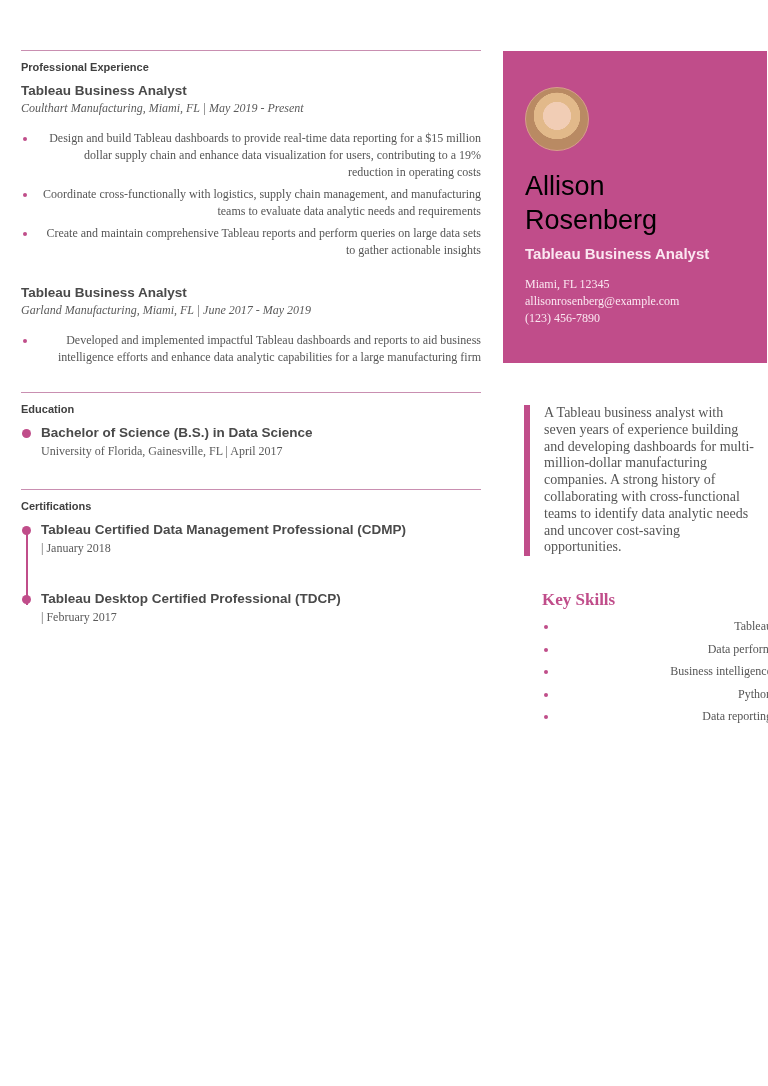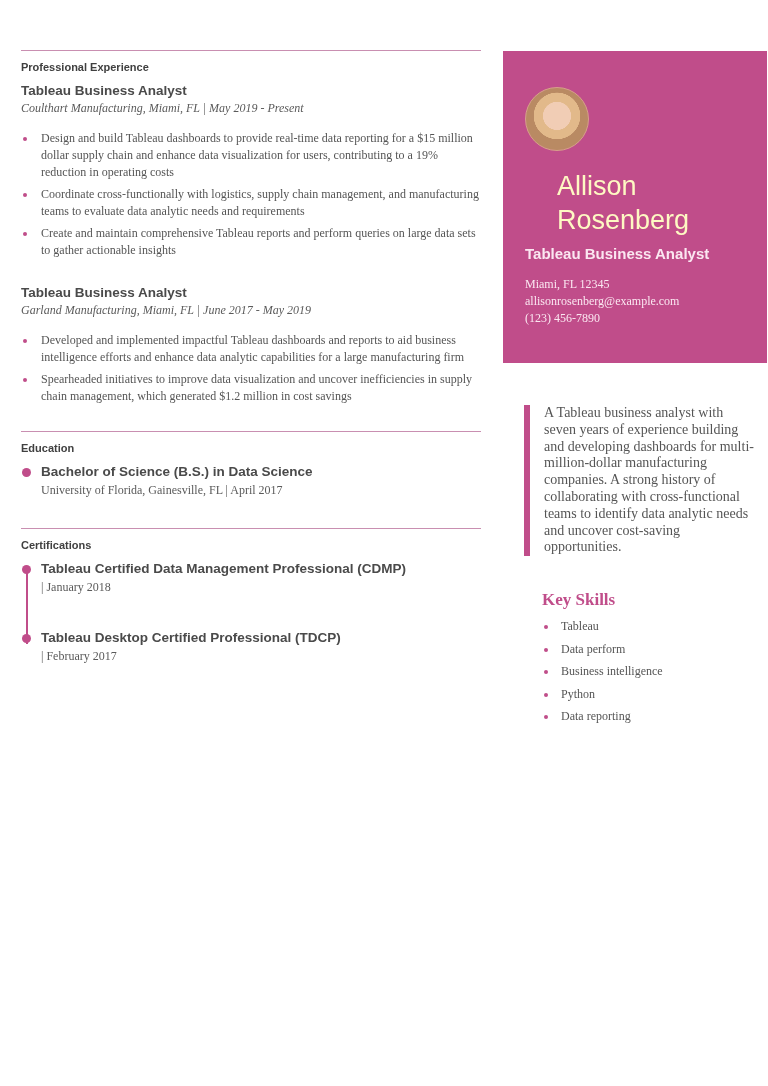--- a/index.html
+++ b/index.html
@@ -5,36 +5,36 @@
   * { box-sizing: border-box; margin: 0; padding: 0; }
   html, body { width: 768px; height: 1086px; background: #ffffff; overflow: hidden; }
   body { position: relative; font-family: "Liberation Serif", serif; color: #4a4a4a; }
 
   .left { position: absolute; left: 21px; top: 50px; width: 460px; }
   .section { border-top: 1.5px solid #c98fb1; padding-top: 10px; }
   .section-title { font-family: "Liberation Sans", sans-serif; font-weight: bold; font-size: 11px; color: #404040; margin-bottom: 10px; }
   .job { margin-bottom: 26px; }
   .job-title { font-family: "Liberation Sans", sans-serif; font-weight: bold; font-size: 13.5px; color: #4a4a4a; margin-bottom: 3px; }
   .job-meta { font-style: italic; font-size: 12px; color: #5a5a5a; margin-bottom: 14px; }
-  .bullets { list-style: none; }
+  .bullets { list-style: none; text-align: right; }
   .bullets li { position: relative; padding-left: 20px; font-size: 12px; line-height: 17px; margin-bottom: 5px; color: #555; }
   .bullets li::before { content: ""; position: absolute; left: 2px; top: 7px; width: 4px; height: 4px; border-radius: 50%; background: #c04d8a; }
 
   .edu-item { position: relative; padding-left: 20px; margin-bottom: 30px; }
   .dot { position: absolute; left: 1px; top: 4px; width: 9px; height: 9px; border-radius: 50%; background: #c04d8a; }
   .item-title { font-family: "Liberation Sans", sans-serif; font-weight: bold; font-size: 13.5px; color: #4a4a4a; margin-bottom: 4px; }
   .item-sub { font-size: 12px; color: #5a5a5a; }
 
   .cert-list { position: relative; }
   .cert-line { position: absolute; left: 5px; top: 8px; width: 2px; height: 75px; background: #c04d8a; }
   .cert-item { position: relative; padding-left: 20px; margin-bottom: 35px; }
 
   .header-box { position: absolute; left: 503px; top: 51px; width: 264px; height: 312px; background: #c04d8a; padding: 36px 22px 0 22px; color: #fff; }
   .avatar { width: 64px; height: 64px; border-radius: 50%; background: radial-gradient(circle at 50% 45%, #f1cdb5 0 30%, #e2b98a 31% 50%, #b98a63 51% 100%); border: 1px solid #d7a08a; margin-bottom: 18px; }
-  .name { font-family: "Liberation Sans", sans-serif; font-size: 27px; line-height: 34px; font-weight: 500; color: #fef9c3; margin-bottom: 8px; margin-left: 32px; }
+  .name { font-family: "Liberation Sans", sans-serif; font-size: 27px; line-height: 34px; font-weight: 500; color: #000000; margin-bottom: 8px; }
   .headline { font-family: "Liberation Sans", sans-serif; font-weight: bold; font-size: 15px; color: #fbe7f1; margin-bottom: 14px; }
   .contact div { font-size: 12px; line-height: 17px; color: #fbe7f1; }
 
   .summary { position: absolute; left: 524px; top: 405px; width: 230px; border-left: 6px solid #c04d8a; padding-left: 14px; font-size: 14px; line-height: 16.8px; color: #555; }
 
   .skills { position: absolute; left: 542px; top: 590px; width: 230px; }
   .skills-title { font-size: 17px; color: #c04d8a; margin-bottom: 8px; }
   .skills .bullets li { margin-bottom: 5.5px; padding-left: 19px; }
 </style>
 </head>
@@ -50,21 +50,20 @@
         <li>Design and build Tableau dashboards to provide real-time data reporting for a $15 million dollar supply chain and enhance data visualization for users, contributing to a 19% reduction in operating costs</li>
         <li>Coordinate cross-functionally with logistics, supply chain management, and manufacturing teams to evaluate data analytic needs and requirements</li>
         <li>Create and maintain comprehensive Tableau reports and perform queries on large data sets to gather actionable insights</li>
       </ul>
     </div>
     <div class="job">
       <div class="job-title">Tableau Business Analyst</div>
       <div class="job-meta">Garland Manufacturing, Miami, FL | June 2017 - May 2019</div>
       <ul class="bullets">
         <li>Developed and implemented impactful Tableau dashboards and reports to aid business intelligence efforts and enhance data analytic capabilities for a large manufacturing firm</li>
-        <li>Spearheaded initiatives to improve data visualization and uncover inefficiencies in supply chain management, which generated $1.2 million in cost savings</li>
       </ul>
     </div>
   </section>
 
   <section class="section" style="margin-top:4px;">
     <h2 class="section-title">Education</h2>
     <div class="edu-item">
       <span class="dot"></span>
       <div class="item-title">Bachelor of Science (B.S.) in Data Science</div>
       <div class="item-sub">University of Florida, Gainesville, FL | April 2017</div>

